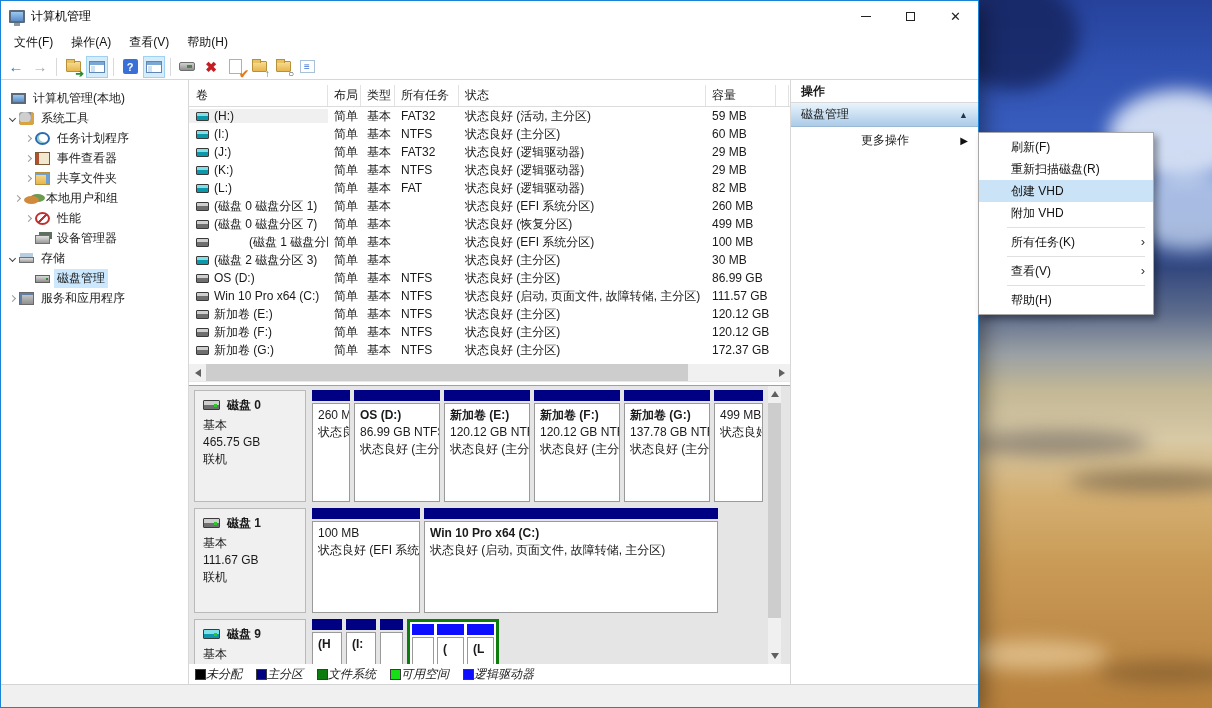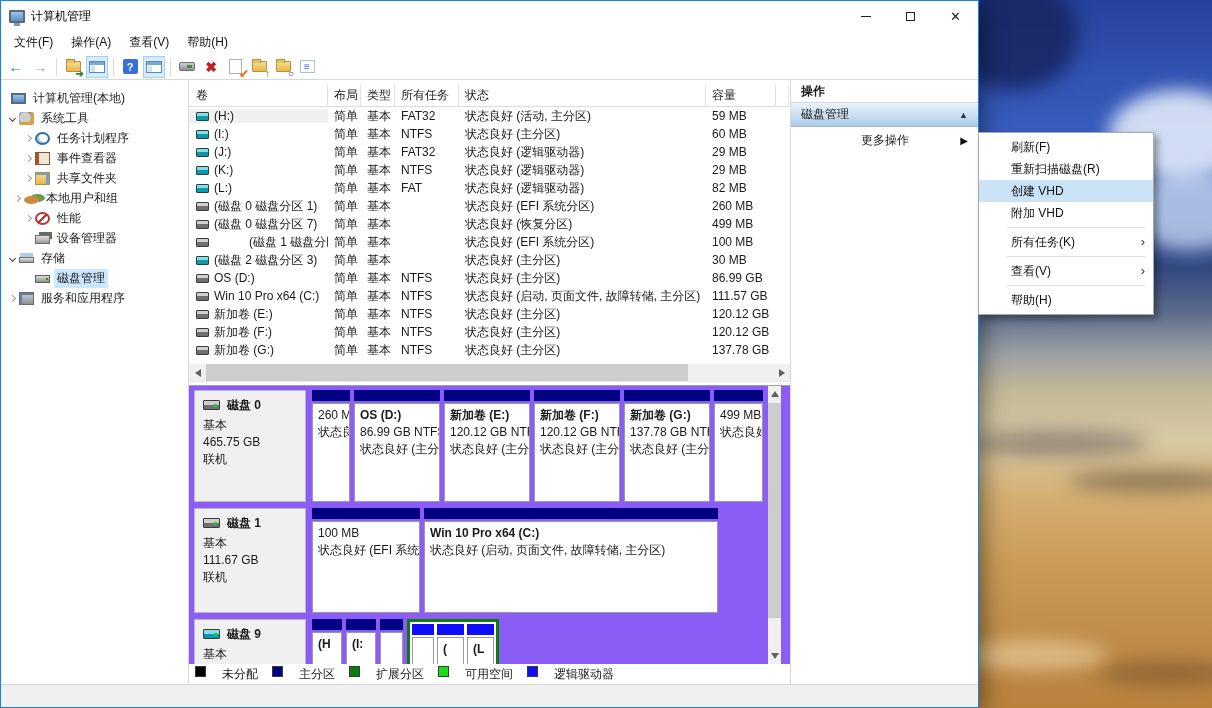--- a/index.html
+++ b/index.html
@@ -108,21 +108,21 @@
   .hscroll { height:17px; margin-top:5px; background:#f0f0f0; display:flex; align-items:center; }
   .sb-btn { width:17px; height:17px; display:flex; align-items:center; justify-content:center; flex:0 0 auto; }
   .tri { width:0; height:0; border-style:solid; }
   .tri-l { border-width:4px 6px 4px 0; border-color:transparent #606060 transparent transparent; }
   .tri-r { border-width:4px 0 4px 6px; border-color:transparent transparent transparent #606060; }
   .tri-u { border-width:0 4px 6px 4px; border-color:transparent transparent #606060 transparent; }
   .tri-d { border-width:6px 4px 0 4px; border-color:#606060 transparent transparent transparent; }
   .hthumb { height:17px; width:482px; background:#cdcdcd; }
   .splitter { height:5px; background:#fff; border-top:1px solid #e8e8e8; border-bottom:1px solid #a0a0a0; }
 
-  .disk-pane { flex:1 1 auto; position:relative; overflow:hidden; background:#8b5cf6; padding:4px 0 0 5px; }
+  .disk-pane { flex:1 1 auto; position:relative; overflow:hidden; background:#e5e5e5; padding:4px 0 0 5px; }
   .disk-row { display:flex; margin-bottom:6px; }
   .disk-label { width:112px; flex:0 0 112px; background:#f0f0f0; border:1px solid #b9b9b9;
     padding:6px 6px 0 8px; font-size:12px; line-height:17px; }
   .dl-top { display:flex; align-items:center; gap:7px; font-weight:bold; margin-bottom:3px; }
   .dicon { width:17px; height:10px; border:1px solid #3a3a3a; border-radius:1px; position:relative; flex:0 0 17px; }
   .dicon:after { content:""; position:absolute; right:2px; top:3px; width:3px; height:3px; background:#2dc82d; }
   .dicon.gray { background:linear-gradient(#cfcfcf 45%,#707070 45%); }
   .dicon.teal { background:linear-gradient(#7fe0ea 45%,#0a98aa 45%); }
   .parts { display:flex; margin-left:6px; gap:4px; }
   .part { display:flex; flex-direction:column; flex:0 0 auto; }
@@ -134,21 +134,21 @@
   .pb-name { font-weight:bold; }
   .ext-group { border:3px solid #0c7c0c; padding:2px; display:flex; gap:3px; background:#fff; flex:0 0 auto; }
   .ext-group .part { min-width:0; }
 
   .vscroll { position:absolute; right:9px; top:0; bottom:20px; width:13px; background:#f0f0f0;
     display:flex; flex-direction:column; align-items:center; }
   .vthumb { width:13px; flex:0 0 215px; background:#cdcdcd; }
 
   .legend { position:absolute; left:0; right:0; bottom:0; height:20px; background:#fff;
     display:flex; align-items:center; gap:14px; padding-left:6px; font-size:12px; }
-  .lg-item { display:flex; align-items:flex-start; gap:16px; }
+  .lg-item { display:flex; align-items:center; gap:0;font-style:italic; }
   .lg-sw { width:11px; height:11px; border:1px solid #3a3a3a; display:inline-block; }
 
   
   .actions { flex:1 1 auto; border-left:1px solid #d7d7d7; background:#fff; }
   .act-title { height:23px; display:flex; align-items:center; padding-left:10px; font-weight:bold;
     border-bottom:1px solid #d9d9d9; font-size:12px; }
   .act-section { height:24px; display:flex; align-items:center; padding:0 10px;
     background:linear-gradient(#e9f4fc,#abcbe8); border-bottom:1px solid #9ab8d4; font-size:12px; }
   .act-section .sym { margin-left:auto; color:#20364c; font-size:9px; }
   .act-more { height:26px; display:flex; align-items:center; padding:0 10px 0 70px; font-size:12px; }
@@ -479,21 +479,21 @@
               </div>
               <div class="vt-row">
                 <div class="vt-c vt-c0" style="width: 139px;">
                   <span class="vicon gray"></span>
                   <span>新加卷 (G:)</span>
                 </div>
                 <div class="vt-c" style="width: 33px;">简单</div>
                 <div class="vt-c" style="width: 34px;">基本</div>
                 <div class="vt-c" style="width: 64px;">NTFS</div>
                 <div class="vt-c" style="width: 247px;">状态良好 (主分区)</div>
-                <div class="vt-c" style="width: 70px;">137.78 GB</div>
+                <div class="vt-c" style="width: 70px;">172.37 GB</div>
               </div>
             </div>
         </div>
         <div class="hscroll">
           <div class="sb-btn">
               <span class="tri tri-l"></span>
             </div>
           <div class="hthumb"></div>
           <div class="sb-btn" style="margin-left:auto;">
               <span class="tri tri-r"></span>
@@ -647,21 +647,21 @@
               <div class="lg-item">
                 <span class="lg-sw" style="background: rgb(0, 0, 0);"></span>
                 <span>未分配</span>
               </div>
               <div class="lg-item">
                 <span class="lg-sw" style="background: rgb(0, 0, 130);"></span>
                 <span>主分区</span>
               </div>
               <div class="lg-item">
                 <span class="lg-sw" style="background: rgb(12, 124, 12);"></span>
-                <span>扩展分区</span>
+                <span>文件系统</span>
               </div>
               <div class="lg-item">
                 <span class="lg-sw" style="background: rgb(22, 223, 22);"></span>
                 <span>可用空间</span>
               </div>
               <div class="lg-item">
                 <span class="lg-sw" style="background: rgb(13, 13, 255);"></span>
                 <span>逻辑驱动器</span>
               </div>
             </div>

